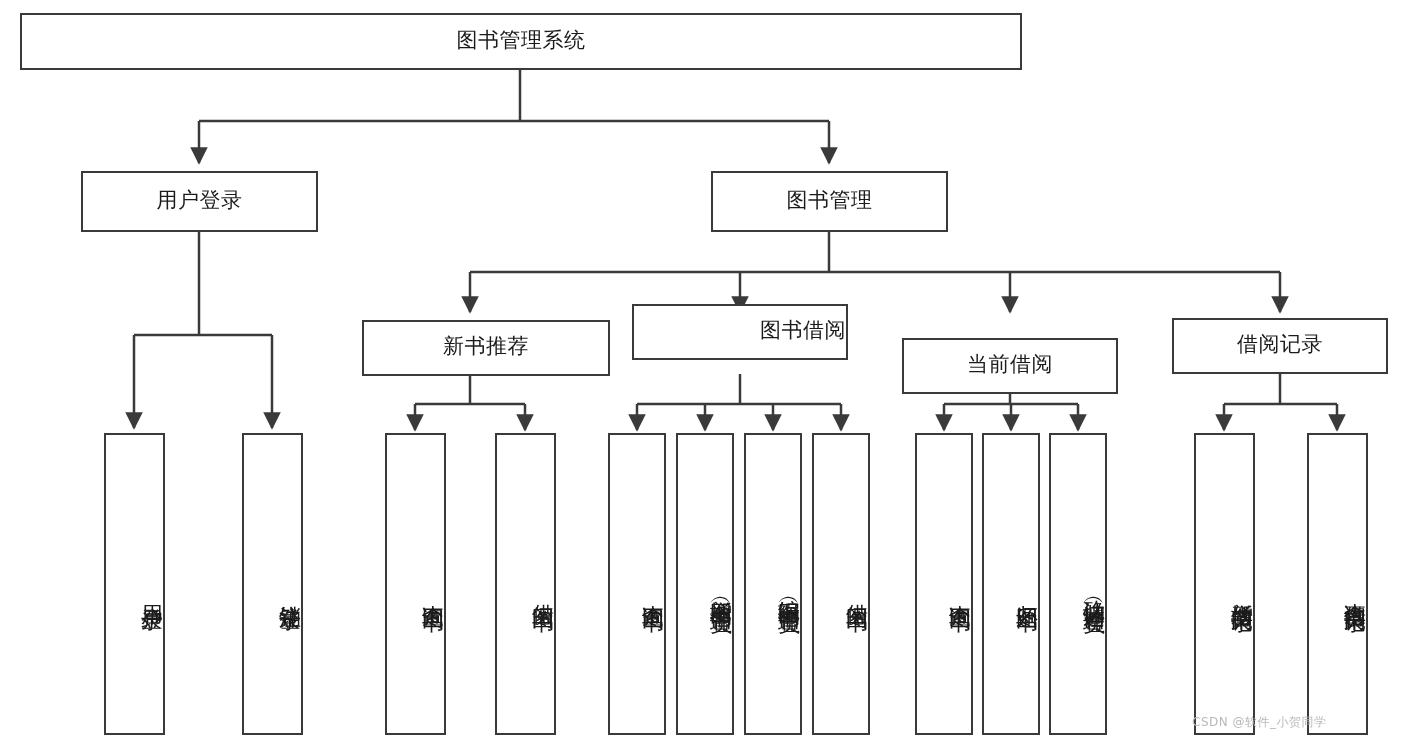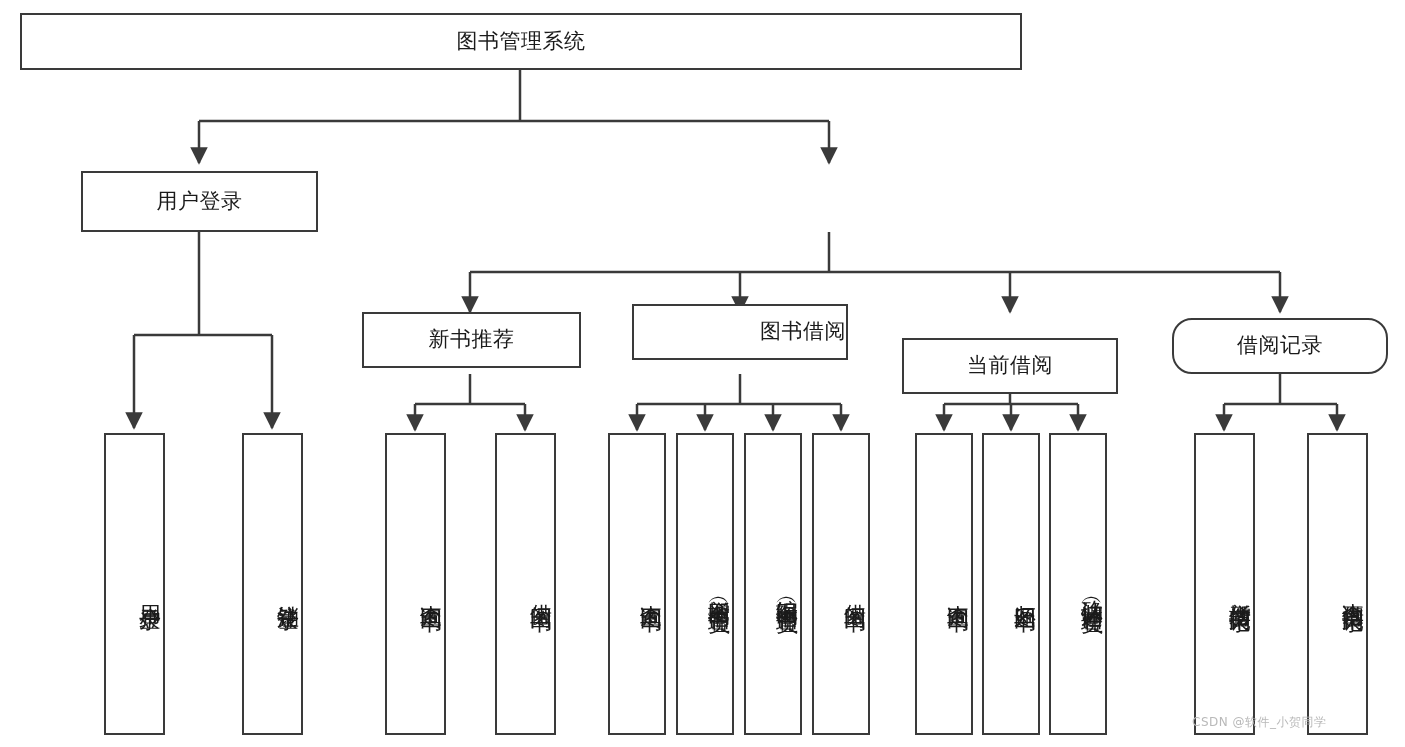--- a/index.html
+++ b/index.html
@@ -28,20 +28,21 @@
   .node {
     position: absolute;
     box-sizing: border-box;
     background: #ffffff;
     border: 2.5px solid #3a3a3a;
     display: flex;
     align-items: center;
     justify-content: center;
     color: #1b1b1b;
     letter-spacing: 0.5px;
+    font-family: Liberation Mono, monospace;
   }
   .node-h {
     font-size: 21px;
     line-height: 1.1;
     white-space: nowrap;
   }
   .node-v {
     writing-mode: vertical-rl;
     text-orientation: upright;
     font-size: 22px;
@@ -114,31 +115,34 @@
     </g>
   </svg>
 
   <div class="node node-h" style="left:20px; top:13px; width:1002px; height:57px;">
     <span>图书管理系统</span>
   </div>
 
   <div class="node node-h" style="left:81px; top:171px; width:237px; height:61px;">
     <span>用户登录</span>
   </div>
+  <div class="node node-h" style="left:711px; top:171px; width:237px; height:61px;">
+    <span>图书管理</span>
+  </div>
 
-  <div class="node node-h" style="left:362px; top:312px; width:219px; height:56px;justify-content:center;">
+  <div class="node node-h" style="left:362px; top:320px; width:248px; height:56px;justify-content:center;">
     <span>新书推荐</span>
   </div>
   <div class="node node-h" style="left:632px; top:304px; width:216px; height:56px;justify-content:flex-end;">
     <span>图书借阅</span>
   </div>
   <div class="node node-h" style="left:902px; top:318px; width:216px; height:56px;margin-top:20px;">
     <span>当前借阅</span>
   </div>
-  <div class="node node-h" style="left:1172px; top:318px; width:216px; height:56px;border-radius:20px;">
+  <div class="node node-h" style="left:1172px; top:318px; width:216px; height:56px;">
     <span>借阅记录</span>
   </div>
 
   <div class="node node-v" style="left:104px; top:433px; width:61px; height:302px;">
     <span>用户登录</span>
   </div>
   <div class="node node-v" style="left:242px; top:433px; width:61px; height:302px;">
     <span>注销登录</span>
   </div>
 

